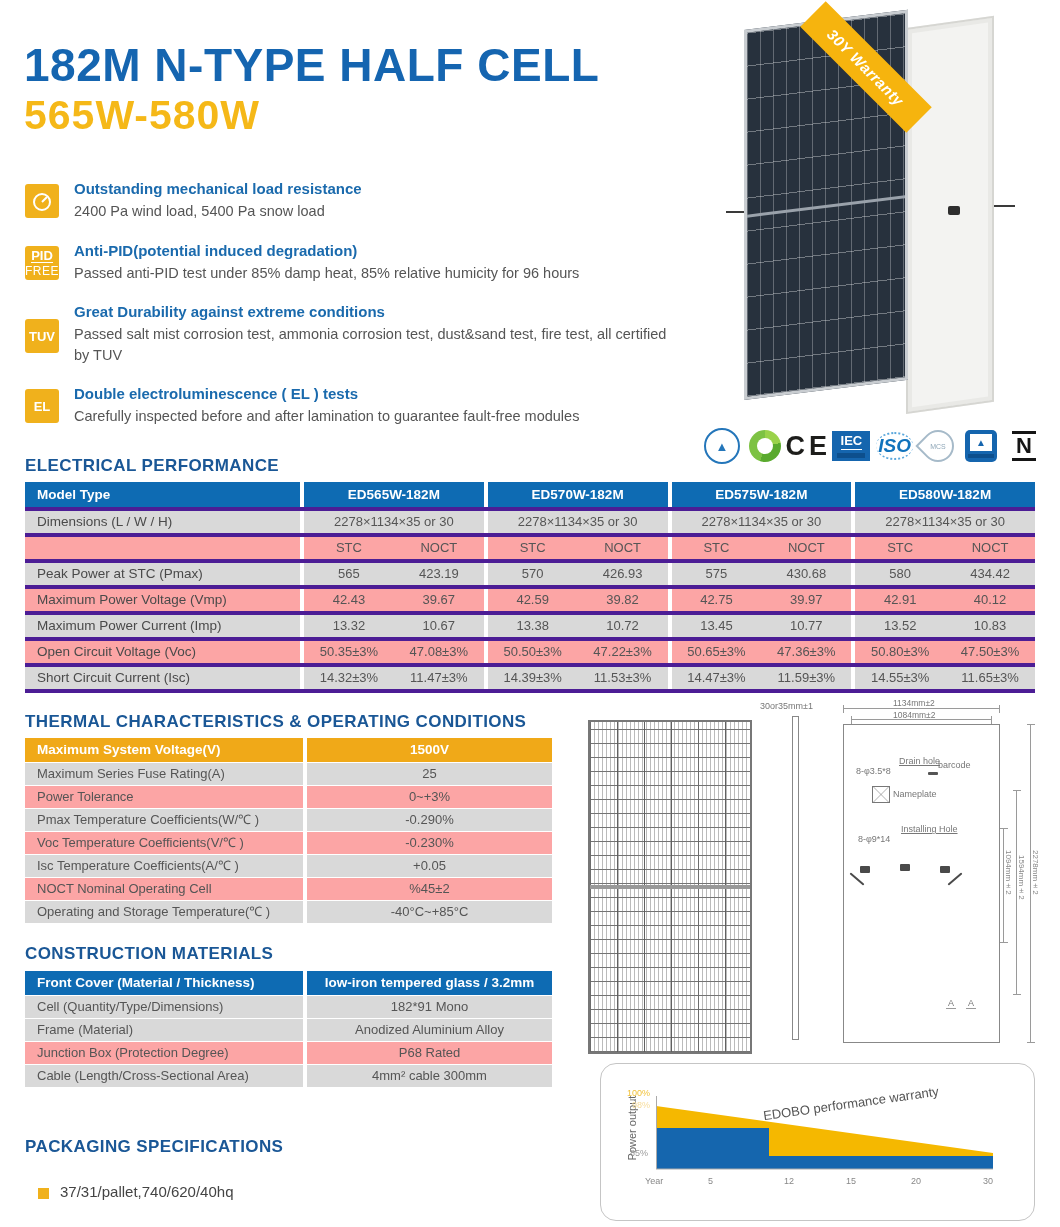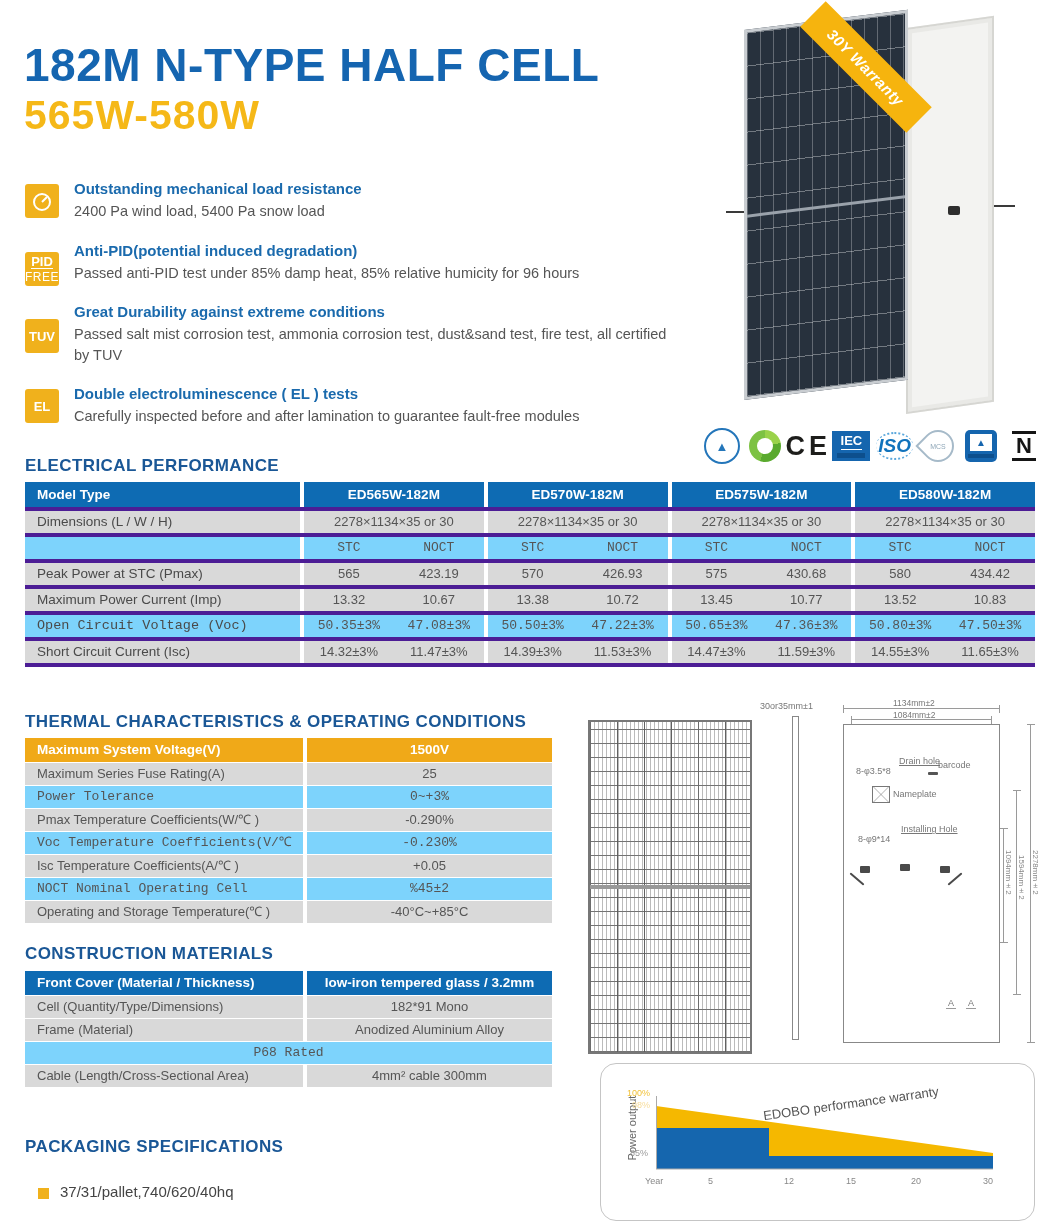--- a/index.html
+++ b/index.html
@@ -65,21 +65,21 @@
   .etable{position:absolute;left:25px;top:482px;width:1010px;font-size:13px;color:#555;}
   .erow{display:flex;gap:4px;height:22px;line-height:22px;border-bottom:4px solid #4c1d95;}
   .erow.ehead{height:25px;line-height:25px;background:none;}
   .elabel{flex:0 0 275px;padding-left:12px;box-sizing:border-box;text-align:left;font-size:13.5px;color:#4a4a4a;}
   .egroup{flex:1;display:flex;}
   .ehalf{flex:1;text-align:center;}
   .efull{flex:1;text-align:center;}
   .bg-blue>div{background:#0e6bb3;color:#fff;font-weight:bold;font-size:13.5px;}
   .bg-blue .elabel{color:#fff;}
   .bg-g>div{background:#d9d9d9;}
-  .bg-l>div{background:#7dd3fc;font-family:Liberation Mono, monospace;}
+  .bg-l>div{background:#fca5a5;}
 
   
   .stable{position:absolute;left:25px;width:527px;font-size:13px;color:#555;}
   .srow{display:flex;gap:4px;height:22px;line-height:22px;border-bottom:1px solid #fff;}
   .srow.shead{height:24px;line-height:24px;font-weight:bold;font-size:13.5px;color:#fff;}
   .slabel{flex:0 0 278px;padding-left:12px;box-sizing:border-box;}
   .sval{flex:1;text-align:center;}
   .shead.orange>div{background:#f0a918;}
   .shead.blue>div{background:#0e6bb3;}
 
@@ -133,21 +133,21 @@
           <circle cx="12" cy="13" r="8" fill="none" stroke="#fff" stroke-width="2"></circle>
           <line x1="12" y1="13" x2="17" y2="8" stroke="#fff" stroke-width="2"></line>
         </svg>
     </div>
     <div class="feat-txt">
       <div class="feat-title">Outstanding mechanical load resistance</div>
       <div class="feat-desc">2400 Pa wind load, 5400 Pa snow load</div>
     </div>
   </div>
   <div class="feat" style="top:242px">
-    <div class="feat-icon" style="margin-top:10px">
+    <div class="feat-icon" style="margin-top:4px">
       <span class="b1">PID</span>
         <span class="b2">FREE</span>
     </div>
     <div class="feat-txt">
       <div class="feat-title">Anti-PID(potential induced degradation)</div>
       <div class="feat-desc">Passed anti-PID test under 85% damp heat, 85% relative humicity for 96 hours</div>
     </div>
   </div>
   <div class="feat" style="top:303px">
     <div class="feat-icon" style="margin-top:16px">
@@ -273,20 +273,39 @@
         </div>
       <div class="egroup">
           <div class="ehalf">575</div>
           <div class="ehalf">430.68</div>
         </div>
       <div class="egroup">
           <div class="ehalf">580</div>
           <div class="ehalf">434.42</div>
         </div>
     </div>
+    <div class="erow bg-l">
+      <div class="elabel">Maximum Power Voltage (Vmp)</div>
+      <div class="egroup">
+          <div class="ehalf">42.43</div>
+          <div class="ehalf">39.67</div>
+        </div>
+      <div class="egroup">
+          <div class="ehalf">42.59</div>
+          <div class="ehalf">39.82</div>
+        </div>
+      <div class="egroup">
+          <div class="ehalf">42.75</div>
+          <div class="ehalf">39.97</div>
+        </div>
+      <div class="egroup">
+          <div class="ehalf">42.91</div>
+          <div class="ehalf">40.12</div>
+        </div>
+    </div>
     <div class="erow bg-g">
       <div class="elabel">Maximum Power Current (Imp)</div>
       <div class="egroup">
           <div class="ehalf">13.32</div>
           <div class="ehalf">10.67</div>
         </div>
       <div class="egroup">
           <div class="ehalf">13.38</div>
           <div class="ehalf">10.72</div>
         </div>
@@ -383,20 +402,21 @@
     </div>
     <div class="srow bg-g">
         <div class="slabel">Cell (Quantity/Type/Dimensions)</div>
         <div class="sval">182*91 Mono</div>
       </div>
     <div class="srow bg-g">
         <div class="slabel">Frame (Material)</div>
         <div class="sval">Anodized Aluminium Alloy</div>
       </div>
     <div class="srow bg-l">
+        <div class="slabel">Junction Box (Protection Degree)</div>
         <div class="sval">P68 Rated</div>
       </div>
     <div class="srow bg-g">
         <div class="slabel">Cable (Length/Cross-Sectional Area)</div>
         <div class="sval">4mm² cable 300mm</div>
       </div>
   </div>
 
   <div class="sec-h" style="top:1137px">PACKAGING SPECIFICATIONS</div>
   <div class="pack-bullet"></div>

